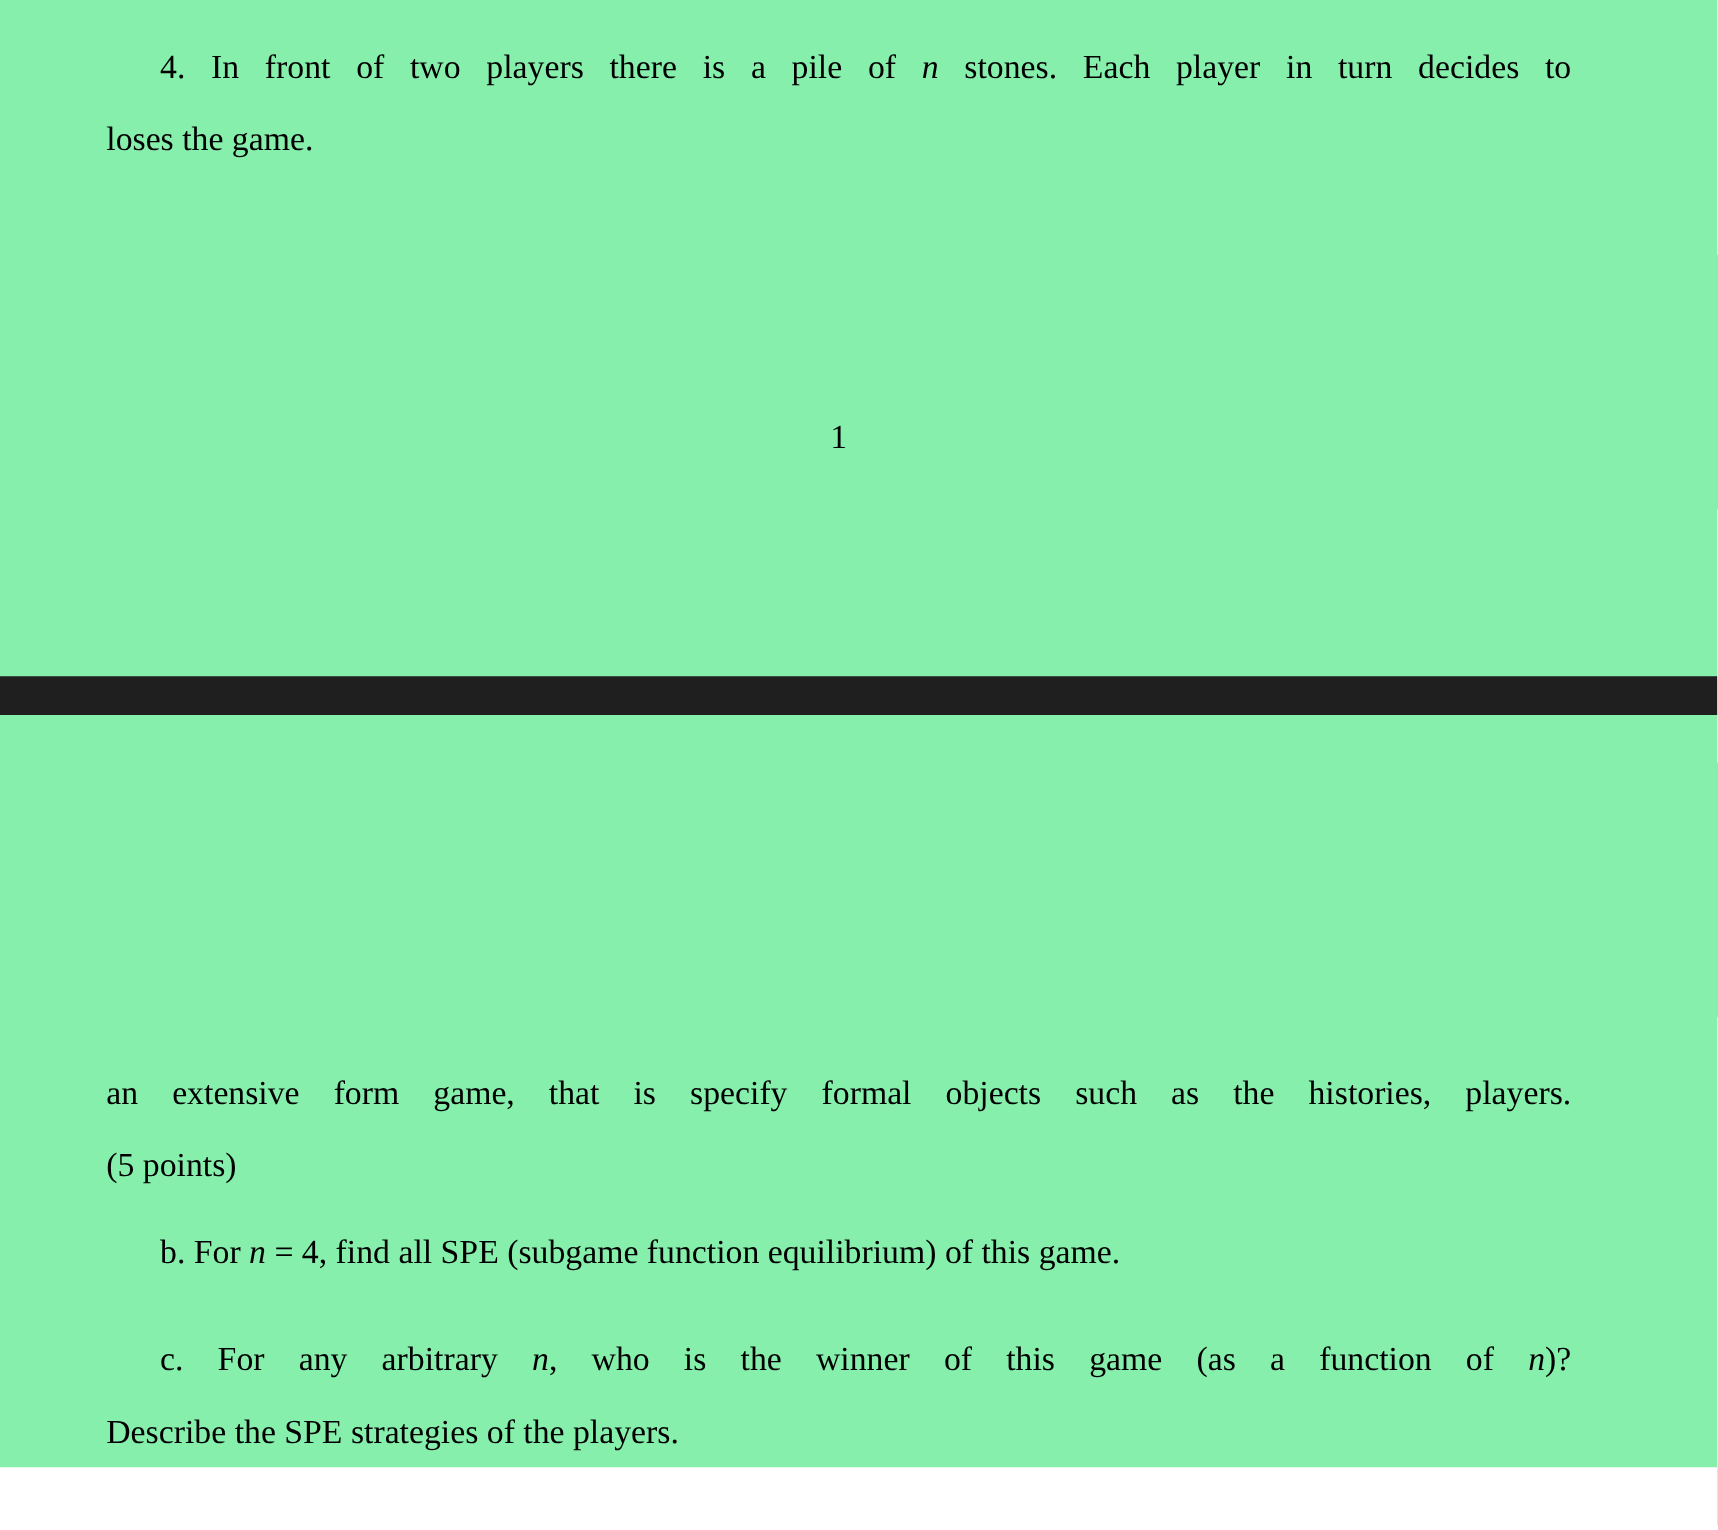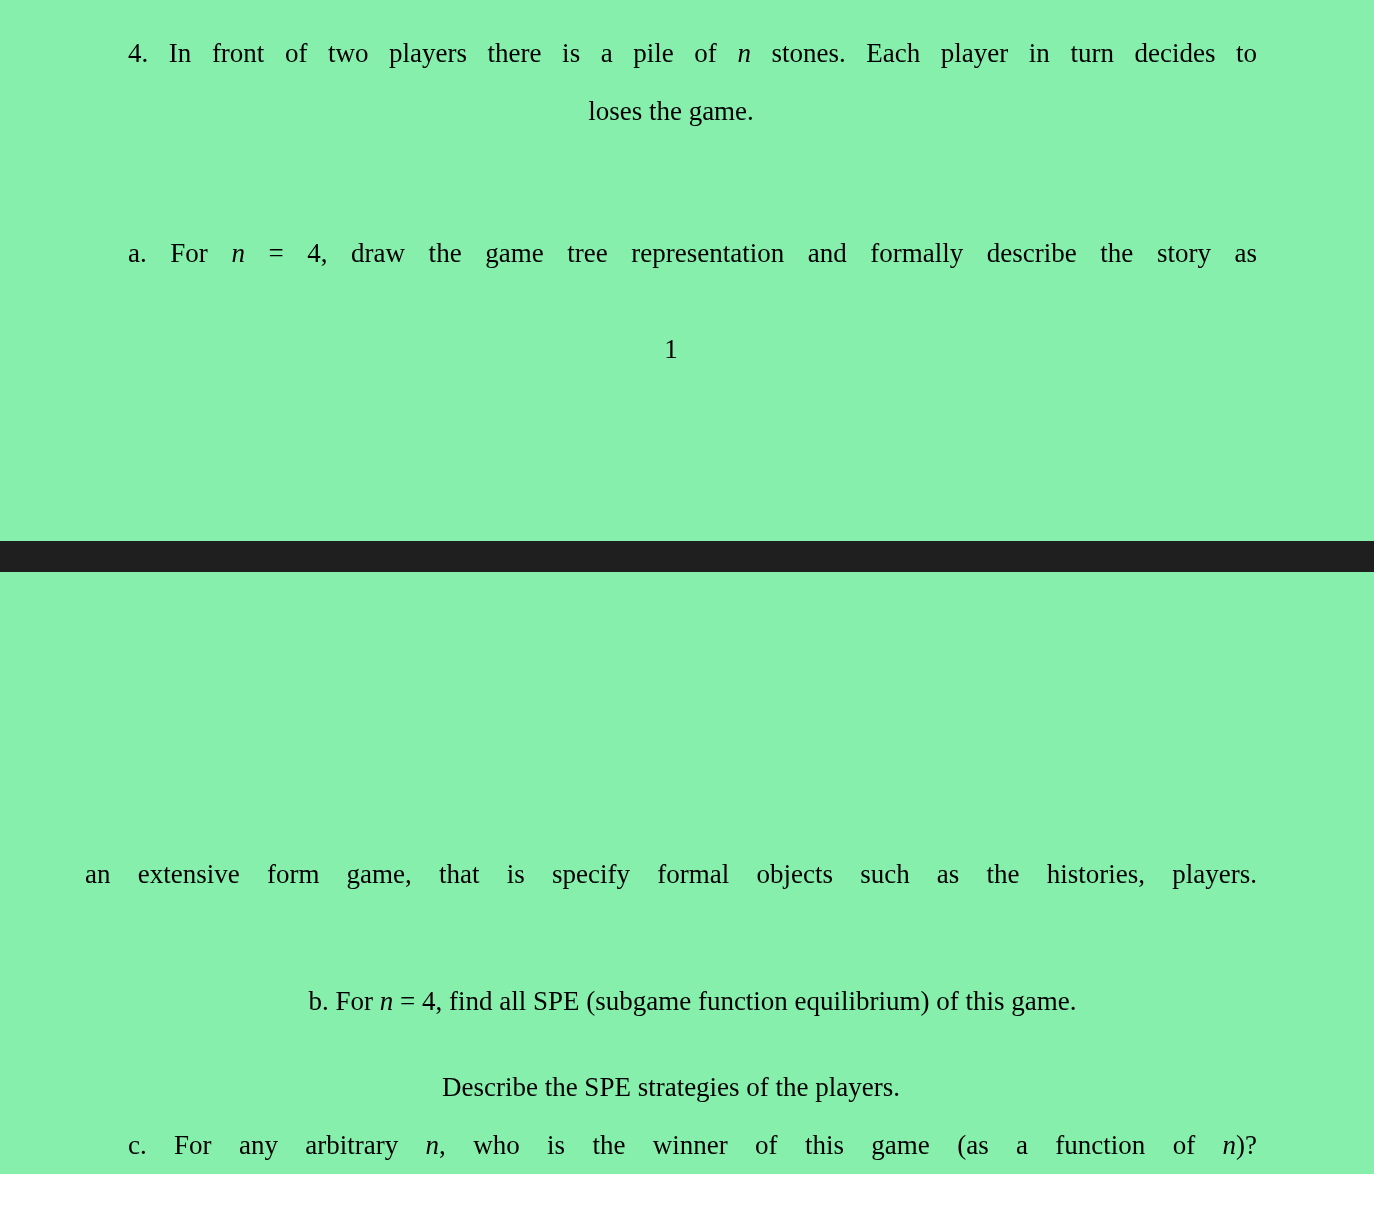--- a/index.html
+++ b/index.html
@@ -18,21 +18,21 @@
     color: #000000;
   }
   .block {
     position: absolute;
     left: 85px;
     width: 1172px;
     line-height: 58px;
   }
   .line {
     display: block;
-    text-align: center;
+    text-align: left;
   }
   .line.fill {
     text-align: justify;
     text-align-last: justify;
   }
   .line.indent {
     padding-left: 43px;
   }
   .var {
     font-style: italic;
@@ -56,34 +56,32 @@
 </head>
 <body>
 
 <div class="viewport">
 
   <div class="block" style="top:24px">
     <span class="line fill indent"><span>4. In front of two players there is a pile of </span><span class="var">n</span><span> stones. Each player in turn decides to</span></span>
     <span class="line">loses the game.</span>
   </div>
 
-  <div class="block" style="top:224px">
-    <span class="line fill indent"><span>a. For </span><span class="var">n</span><span> = 4, draw the game tree representation and formally describe the story as</span></span>
-  </div>
 
   <div class="page-number-block" style="top:320px">1</div>
 
   <div class="page-gap"></div>
 
   <div class="block" style="top:845px">
     <span class="line fill">an extensive form game, that is specify formal objects such as the histories, players.</span>
+    <span class="line">(5 points)</span>
   </div>
 
   <div class="block" style="top:972px">
     <span class="line indent"><span>b. For </span><span class="var">n</span><span> = 4, find all SPE (subgame function equilibrium) of this game.</span></span>
   </div>
 
   <div class="block" style="top:1058px">
+    <span class="line fill indent"><span>c. For any arbitrary </span><span class="var">n</span><span>, who is the winner of this game (as a function of </span><span class="var">n</span><span>)?</span></span>
     <span class="line">Describe the SPE strategies of the players.</span>
-    <span class="line fill indent"><span>c. For any arbitrary </span><span class="var">n</span><span>, who is the winner of this game (as a function of </span><span class="var">n</span><span>)?</span></span>
   </div>
 
 </div>
 
 </body></html>

